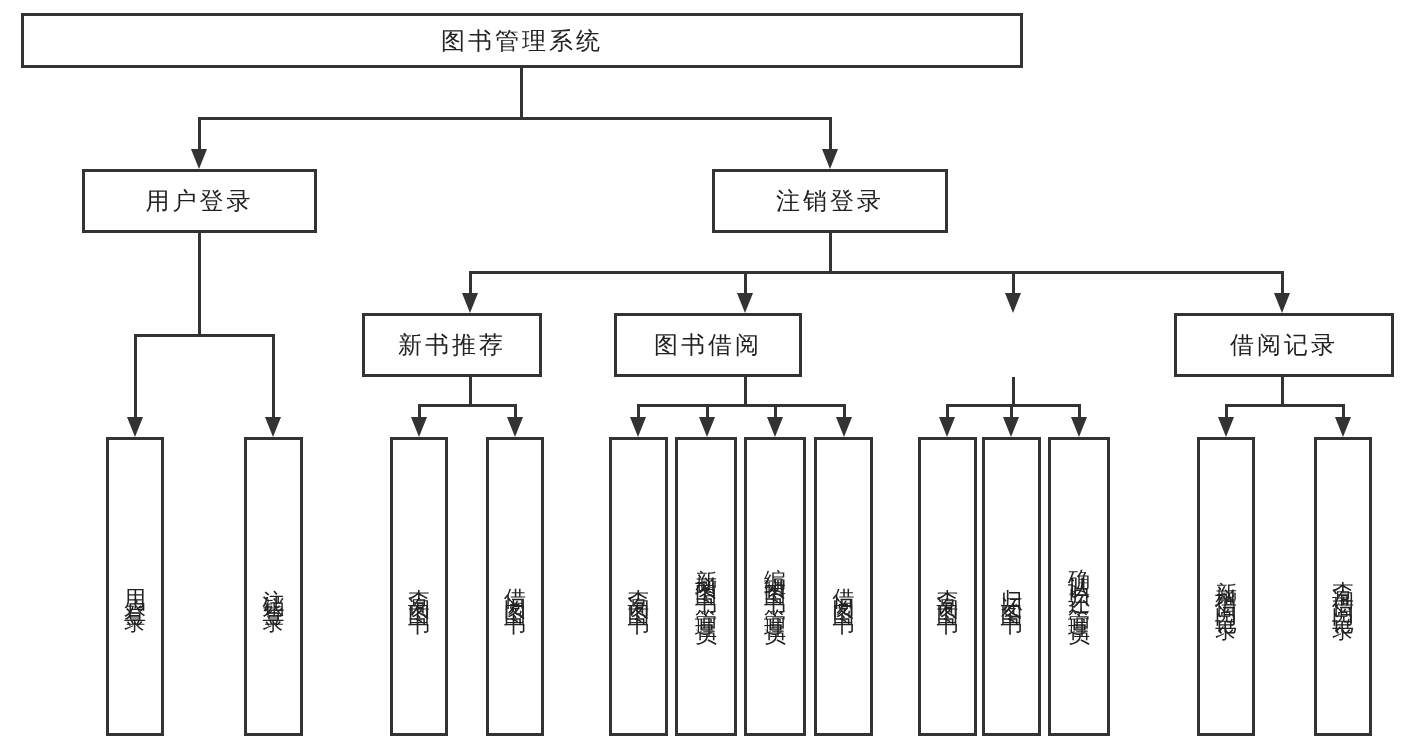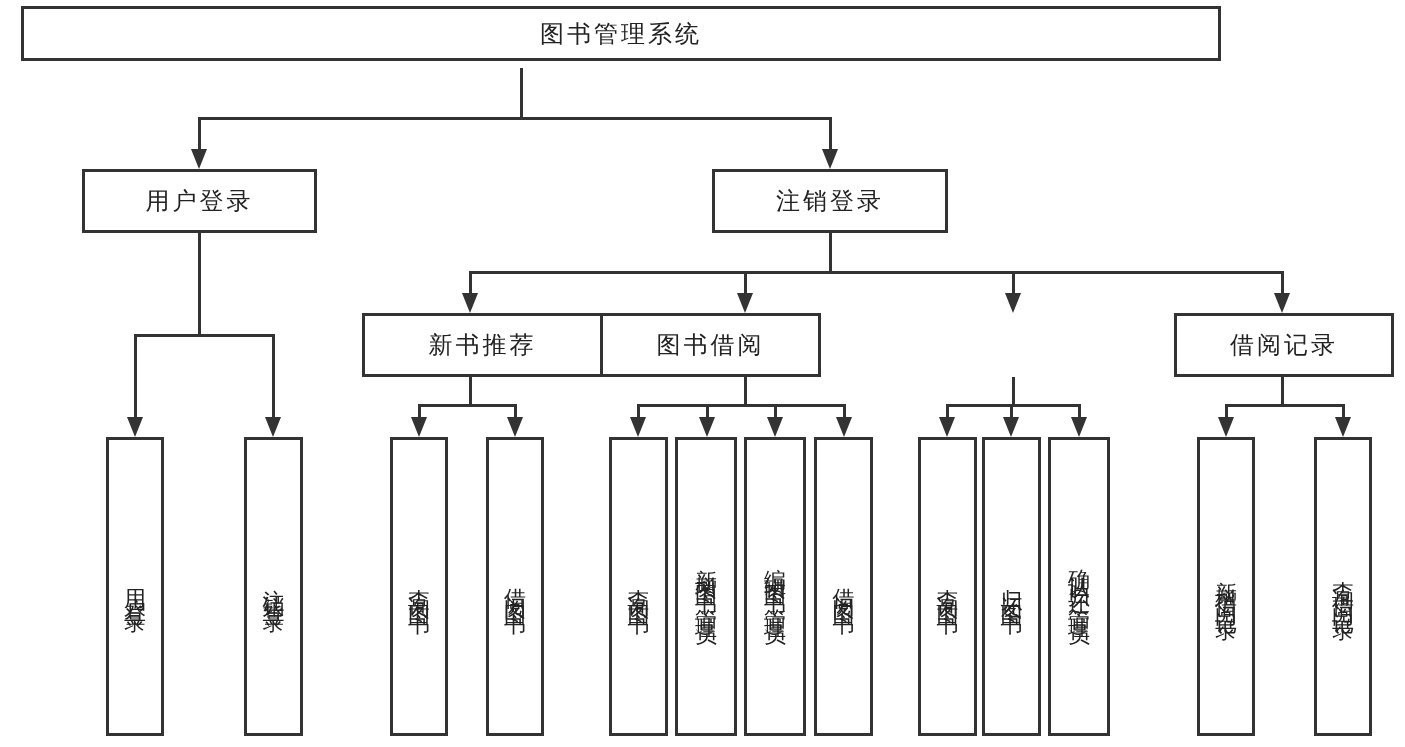--- a/index.html
+++ b/index.html
@@ -48,35 +48,35 @@
     letter-spacing:1px;
     z-index:10;
     white-space:nowrap;
   }
 </style>
 </head>
 <body>
 
 <div id="canvas">
 
-  <div class="box hbox" style="left:21px;top:6px;width:1200px;height:55px">
+  <div class="box hbox" style="left:21px;top:13px;width:1002px;height:55px">
     <span>图书管理系统</span>
   </div>
 
   <div class="box hbox" style="left:82px;top:169px;width:235px;height:64px">
     <span>用户登录</span>
   </div>
   <div class="box hbox" style="left:712px;top:169px;width:236px;height:64px">
     <span>注销登录</span>
   </div>
 
-  <div class="box hbox" style="left:362px;top:313px;width:241px;height:64px">
+  <div class="box hbox" style="left:362px;top:313px;width:180px;height:64px">
     <span>新书推荐</span>
   </div>
-  <div class="box hbox" style="left:600px;top:313px;width:221px;height:64px">
+  <div class="box hbox" style="left:614px;top:313px;width:188px;height:64px">
     <span>图书借阅</span>
   </div>
   <div class="box hbox" style="left:1174px;top:313px;width:220px;height:64px">
     <span>借阅记录</span>
   </div>
 
   <div class="box leaf" style="left:106px;top:437px;width:58px;height:299px">
     <span class="vtext">用户登录</span>
   </div>
   <div class="box leaf" style="left:244px;top:437px;width:59px;height:299px">

